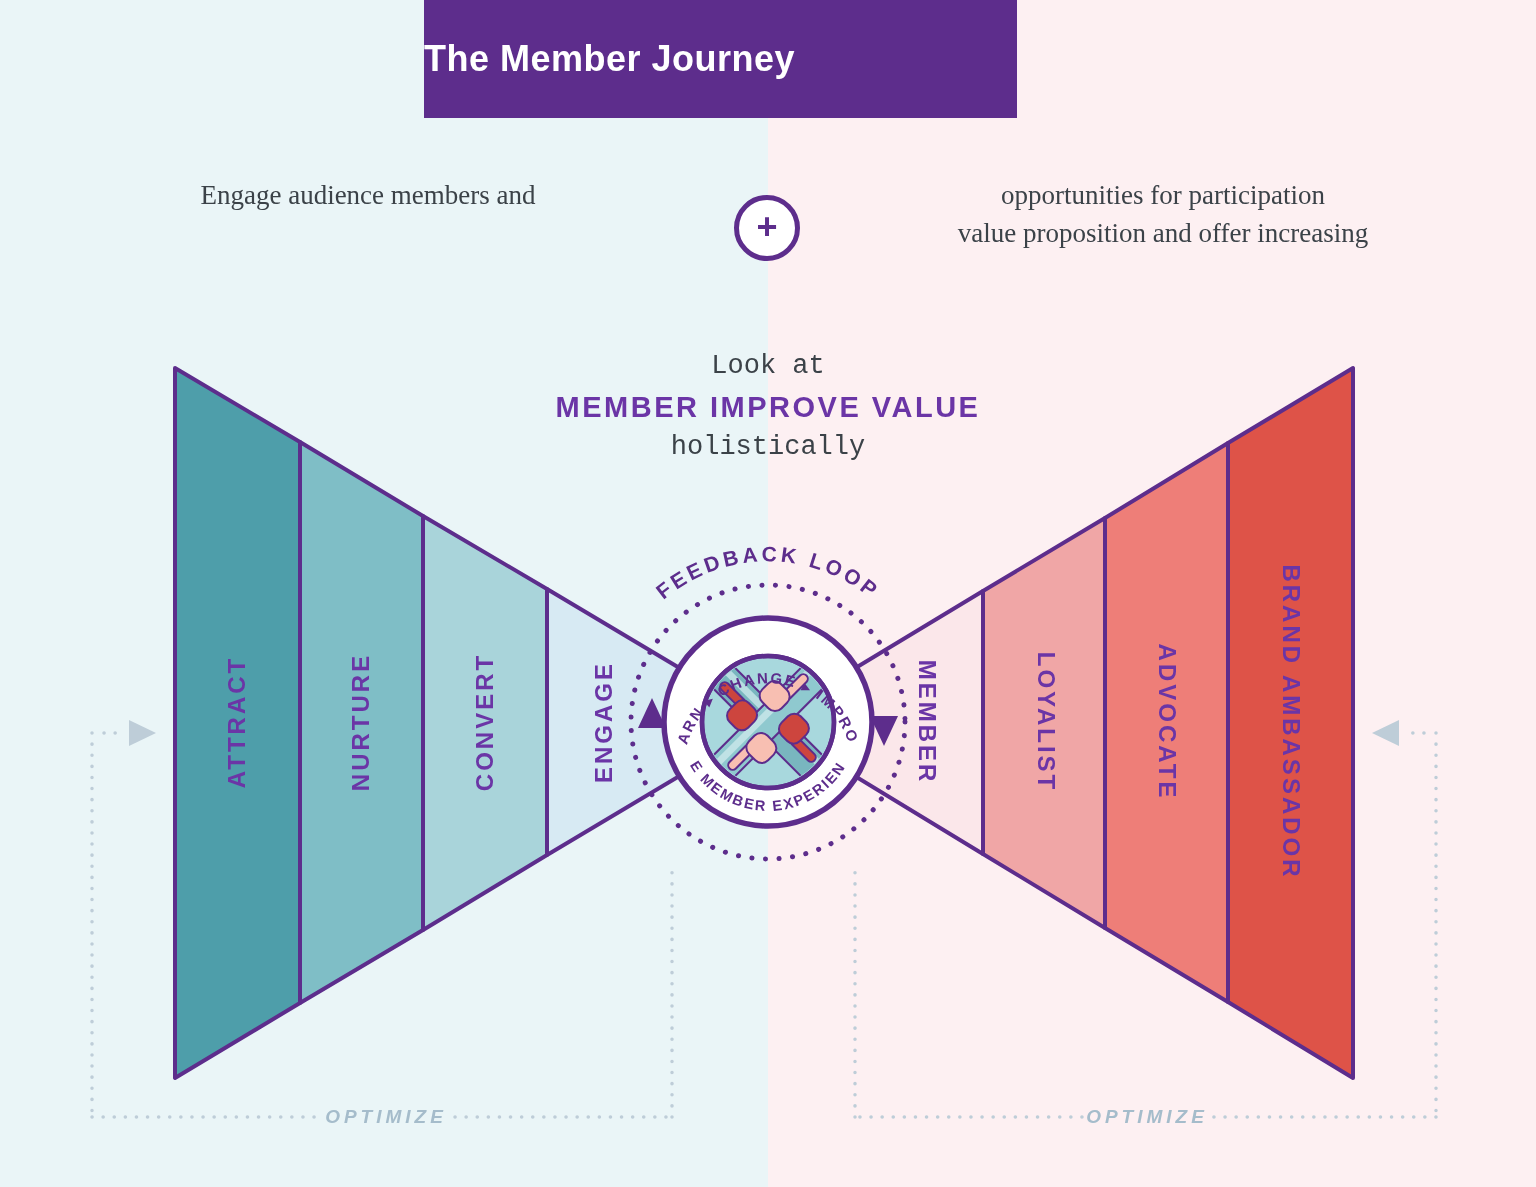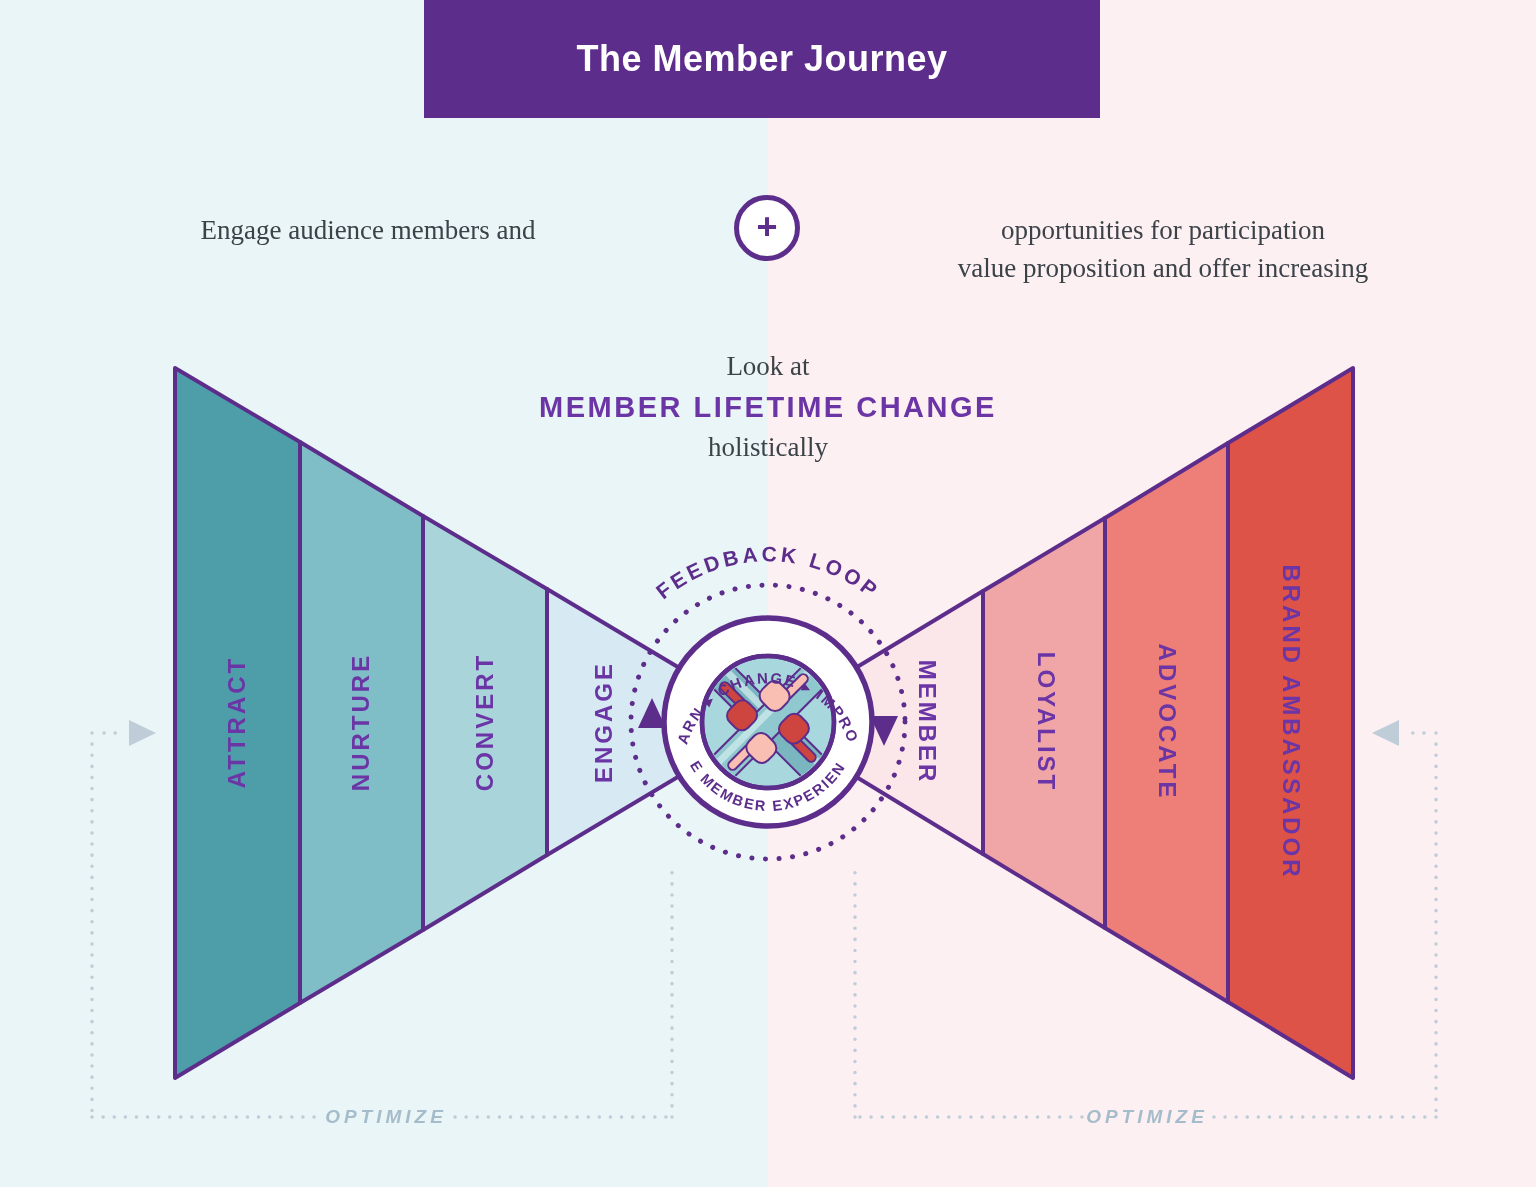--- a/index.html
+++ b/index.html
@@ -7,41 +7,41 @@
     width:1536px;height:1187px;position:relative;overflow:hidden;
     font-family:"Liberation Sans", sans-serif;
   }
   .bg-half{position:absolute;top:0;height:1187px;width:768px;z-index:0;}
   #bg-left{left:0;background:var(--bg-left);}
   #bg-right{left:768px;background:var(--bg-right);}
   svg.diagram{position:absolute;left:0;top:0;z-index:1;}
   .txt-layer{position:absolute;left:0;top:0;width:1536px;height:1187px;z-index:2;pointer-events:none;}
 
   .banner{
-    position:absolute;left:424px;top:0;width:676px;height:118px;
-    background:var(--purple);display:flex;align-items:center;justify-content:center;
+    position:absolute;left:424px;top:0;width:593px;height:118px;
+    background:var(--purple);display:flex;align-items:center;
   }
   .banner .title{color:#fff;font-size:36px;font-weight:bold;letter-spacing:.5px;}
 
   .intro{
     position:absolute;width:580px;text-align:center;
-    font-family:"Liberation Serif", serif;font-size:27px;color:var(--ink);line-height:38px;margin-top:35px;
+    font-family:"Liberation Serif", serif;font-size:27px;color:var(--ink);line-height:38px;
   }
   #intro-left{left:78px;top:176px;}
   #intro-right{left:873px;top:176px;}
 
   .plus-badge{
     position:absolute;left:734px;top:195px;width:66px;height:66px;box-sizing:border-box;
     background:#fff;border:5px solid var(--purple);border-radius:50%;
     display:flex;align-items:center;justify-content:center;
   }
   .plus-badge span{color:var(--purple);font-size:36px;font-weight:bold;line-height:1;margin-top:-3px;}
 
   .center-note{position:absolute;left:468px;top:348px;width:600px;text-align:center;}
-  .center-note .serif{font-family:Liberation Serif, serif;font-size:27px;color:var(--ink);line-height:37px;}
+  .center-note .serif{font-family:Liberation Mono, monospace;font-size:27px;color:var(--ink);line-height:37px;}
   .center-note .mlv{
     font-size:29px;font-weight:bold;letter-spacing:2.5px;color:var(--label-purple);
     line-height:44px;
   }
 
   .stage-label{
     position:absolute;white-space:nowrap;font-weight:bold;font-size:24px;
     letter-spacing:3px;color:var(--label-purple);
   }
   .rot-ccw{transform:translate(-50%,-50%) rotate(-90deg);}
@@ -167,21 +167,21 @@
     <span>+</span>
   </div>
 
   <div class="intro" id="intro-right">
     <div>opportunities for participation</div>
     <div>value proposition and offer increasing</div>
   </div>
 
   <div class="center-note">
     <div class="serif">Look at</div>
-    <div class="mlv">MEMBER LIFETIME CHANGE</div>
+    <div class="mlv">MEMBER IMPROVE VALUE</div>
     <div class="serif">holistically</div>
   </div>
 
   <div class="stage-label rot-ccw" style="left:237px;top:722px">ATTRACT</div>
   <div class="stage-label rot-ccw" style="left:361px;top:722px">NURTURE</div>
   <div class="stage-label rot-ccw" style="left:485px;top:722px">CONVERT</div>
   <div class="stage-label rot-ccw" style="left:604px;top:722px">ENGAGE</div>
 
   <div class="stage-label rot-cw" style="left:927px;top:722px">MEMBER</div>
   <div class="stage-label rot-cw" style="left:1046px;top:722px">LOYALIST</div>

